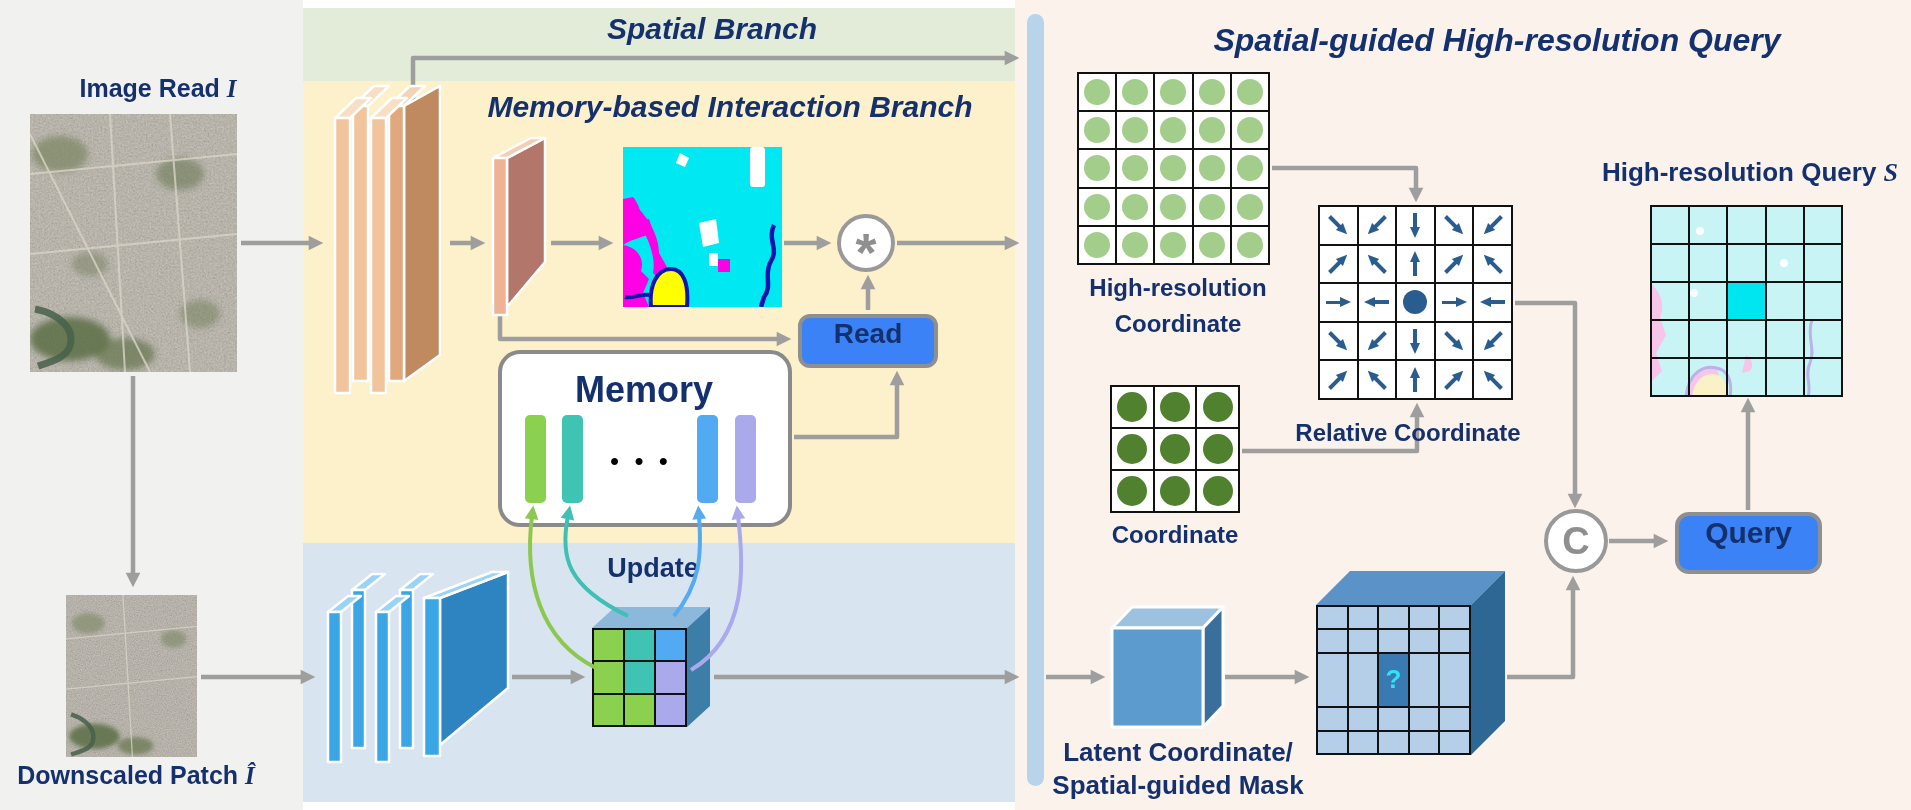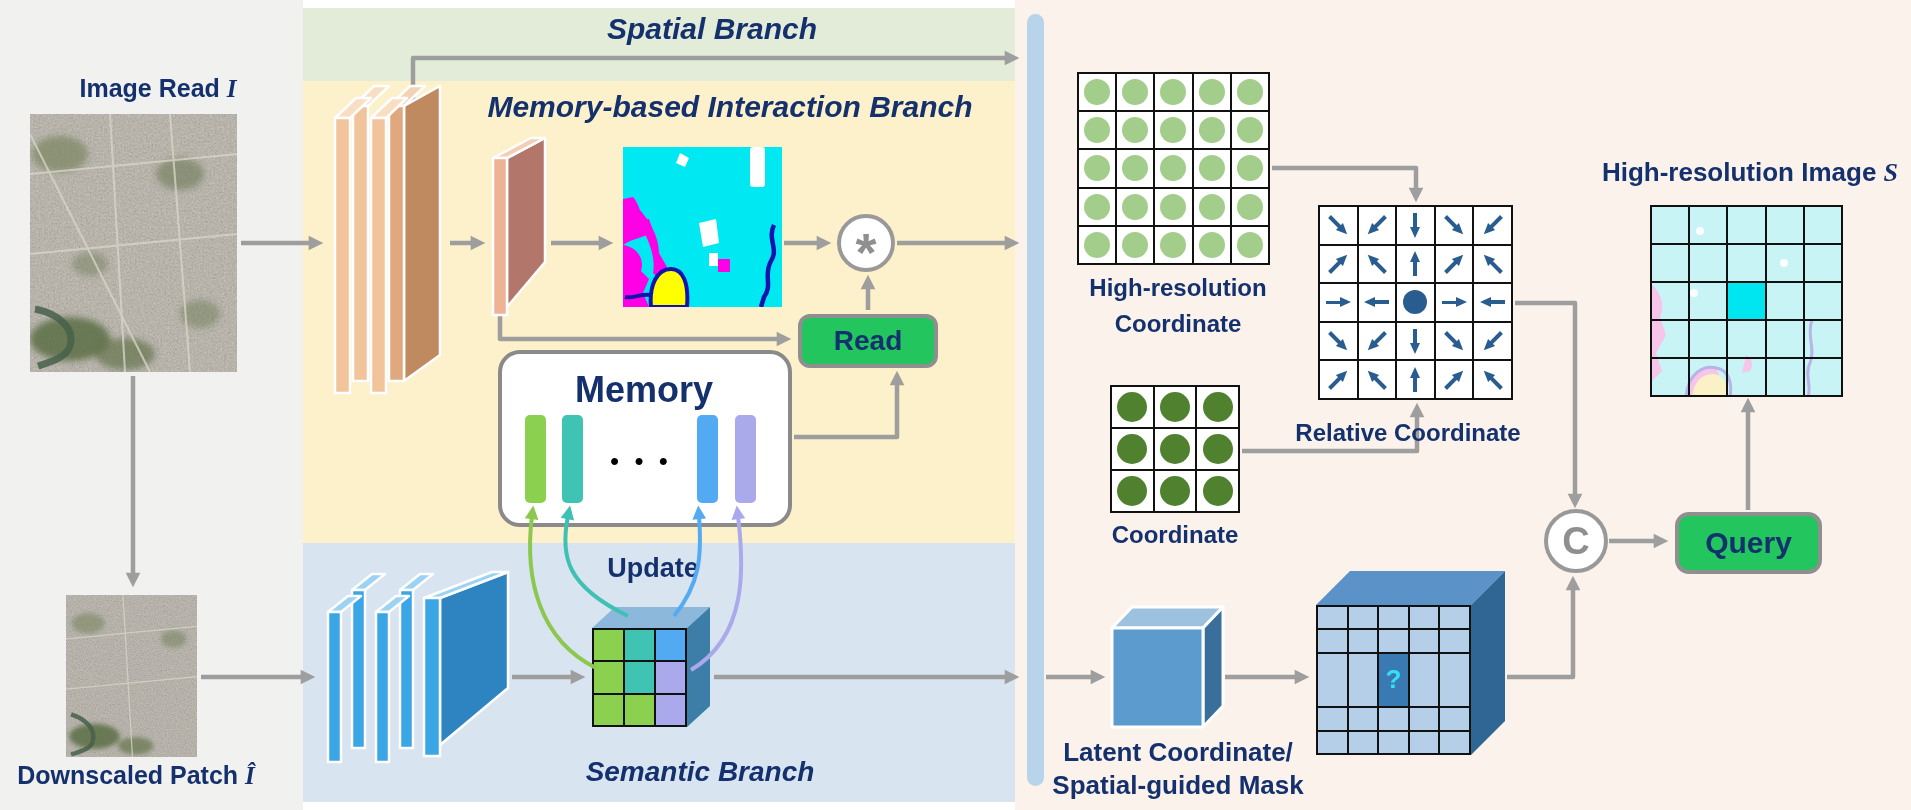--- a/index.html
+++ b/index.html
@@ -44,21 +44,21 @@
   .maskImg{left:623px;top:147px;width:159px;height:160px;z-index:3;}
   .stackBlue{left:322px;top:565px;width:190px;height:200px;z-index:3;}
   .cubeLatent{left:1106px;top:601px;width:122px;height:132px;z-index:3;}
 
   .opCircle{border-radius:50%;background:#fff;border:4px solid #999;z-index:5;
             display:flex;align-items:center;justify-content:center;color:#8f8f8f;font-weight:bold;}
   .star{left:837px;top:214px;width:58px;height:58px;font-size:54px;}
   .star span{transform:translateY(9px);}
   .circleC{left:1544px;top:509px;width:64px;height:64px;font-size:38px;}
 
-  .wbox{background:#22c55e;border:4px solid #8f8f8f;z-index:5;display:flex;align-items:center;justify-content:center;}
+  .wbox{background:#3b82f6;border:4px solid #8f8f8f;z-index:5;display:flex;align-items:flex-start;justify-content:center;}
   .readBox{left:798px;top:314px;width:140px;height:54px;border-radius:12px;font-size:28px;}
   .queryBox{left:1675px;top:512px;width:147px;height:62px;border-radius:14px;font-size:30px;}
   .memBox{left:498px;top:350px;width:294px;height:177px;border-radius:22px;background:#fff;border:4px solid #8a8a8a;z-index:3;}
   .bar{position:absolute;top:415px;width:21px;height:88px;border-radius:5px;z-index:4;}
   .dots{left:581px;top:446px;width:120px;font-size:26px;letter-spacing:4px;color:#000;z-index:4;}
 
   
   .gframe{z-index:3;}
   .grid{position:absolute;inset:0;display:grid;border:1.5px solid #111;}
   .grid .cell{border:1.25px solid #111;display:flex;align-items:center;justify-content:center;}
@@ -211,21 +211,21 @@
     </g>
   </svg>
 
   <div class="abs lblDown ctr navy bold">
     <span>Downscaled Patch</span>
     <span class="serifVar">Î</span>
   </div>
 
   <div class="abs titleSpatial ctr navy bold ital">Spatial Branch</div>
   <div class="abs titleMemory ctr navy bold ital">Memory-based Interaction Branch</div>
-  <div class="abs titleSemantic ctr navy bold ital">Semantic Branch</div>
+  <div class="abs titleQuery ctr navy bold ital">Spatial-guided High-resolution Query</div>
 
   <svg class="abs stackOrange" viewBox="0 0 115 320">
     <g stroke="#ffffff" stroke-width="2.5" stroke-linejoin="round">
       <polygon points="74,26 110,6 110,275 74,301" fill="#c08a61"></polygon>
       <polygon points="59,26 74,26 95,6 80,6" fill="#f2d4b4"></polygon>
       <rect x="59" y="26" width="15" height="275" fill="#e0a87c"></rect>
       <polygon points="41,38 56,38 77,18 62,18" fill="#f8dfc4"></polygon>
       <rect x="41" y="38" width="15" height="275" fill="#f1c49c"></rect>
       <polygon points="23,26 38,26 59,6 44,6" fill="#f8dfc4"></polygon>
       <rect x="23" y="26" width="15" height="275" fill="#f1c49c"></rect>
@@ -635,21 +635,21 @@
 
   <div class="abs opCircle circleC">
     <span>C</span>
   </div>
 
   <div class="abs wbox queryBox navy bold">
     <span>Query</span>
   </div>
 
   <div class="abs lblMaskS ctr navy bold">
-    <span>High-resolution Image</span>
+    <span>High-resolution Query</span>
     <span class="serifVar">S</span>
   </div>
   <div class="abs maskS">
     <svg viewBox="0 0 193 192">
       <g fill="#f7c4ea">
         <path d="M0,78 C10,86 16,100 10,112 L16,130 6,148 12,166 0,178 Z"></path>
         <path d="M38,192 C40,168 52,158 66,162 L72,178 64,192 Z"></path>
         <path d="M96,150 c6,4 8,10 4,16 l-8,2 z"></path>
       </g>
       <path d="M42,192 C44,174 56,166 68,170 C76,174 78,184 76,192 Z" fill="#faf2c6"></path>

